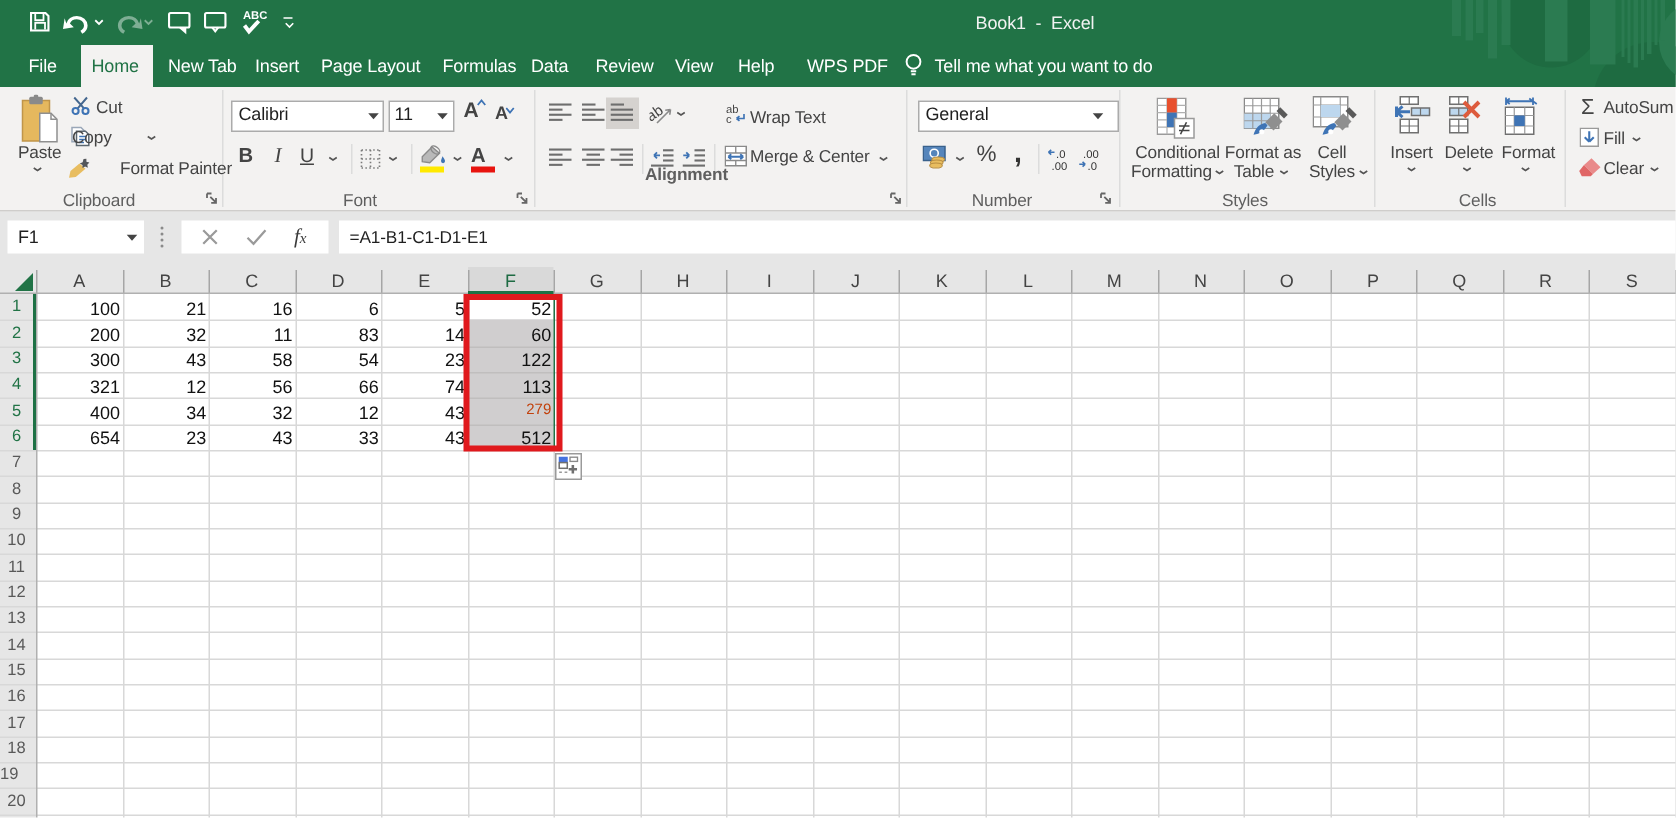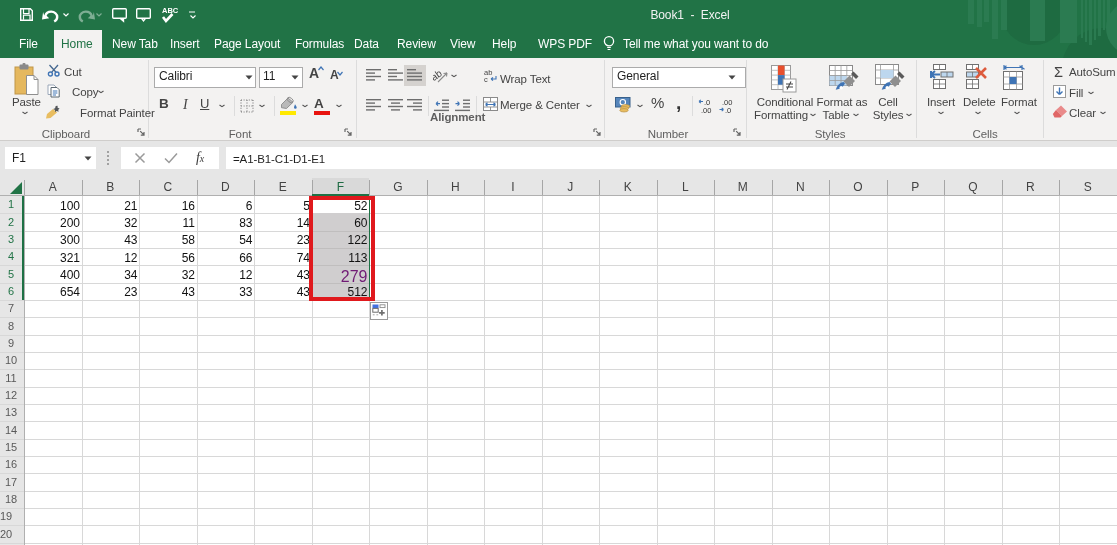--- a/index.html
+++ b/index.html
@@ -87,21 +87,21 @@
 <path d="M2.5 1 L9 8.2 M11 1 L4.8 8.2" stroke="#44678f" stroke-width="1.3"></path>
 <circle cx="3.4" cy="10" r="2" fill="none" stroke="#3f74b5" stroke-width="1.4"></circle>
 <circle cx="10" cy="10" r="2" fill="none" stroke="#3f74b5" stroke-width="1.4"></circle>
 </svg>
 <div style="position:absolute;left:64px;top:66px;font-size:11.5px;color:#444444;font-weight:normal;line-height:1.1;white-space:nowrap;letter-spacing:-0.1px;">Cut</div>
 <svg class="abs" style="left:47px;top:84px" width="14" height="14" viewBox="0 0 14 14">
 <path d="M1 1 h6 l2.2 2.2 v7.3 h-8.2 z" fill="#ffffff" stroke="#9aa7b8" stroke-width="1"></path>
 <path d="M4 3.5 h6 l2.2 2.2 v7.3 h-8.2 z" fill="#ffffff" stroke="#5b6770" stroke-width="1"></path>
 <path d="M5.8 7 h4.6 M5.8 9 h4.6 M5.8 11 h3.2" stroke="#3f74b5" stroke-width="1"></path>
 </svg>
-<div style="position:absolute;left:72px;top:86px;font-size:11.5px;color:#444444;font-weight:normal;line-height:1.1;white-space:nowrap;letter-spacing:-0.1px;">Copy</div>
+<div style="position:absolute;left:48px;top:86px;font-size:11.5px;color:#444444;font-weight:normal;line-height:1.1;white-space:nowrap;letter-spacing:-0.1px;">Copy</div>
 <svg style="position:absolute;left:98px;top:89.5px" width="6" height="4.7">
       <path d="M0.5 1 L3.0 2.7 L5.5 1" fill="none" stroke="#555" stroke-width="1.1"></path>
     </svg>
 <svg class="abs" style="left:46px;top:105px" width="16" height="14" viewBox="0 0 16 14">
 <path d="M1 9 l6 -5 l4 3.5 l-6.5 5.5 l-4.5 0.5 z" fill="#e8bd60"></path>
 <path d="M10.5 2.5 l2.2 2.2 M11.6 0.8 l0 2 l2 0.6 l-1.4 1.4 l0.4 2 l-1.9 -0.8 l-1.7 1 l0 -2 l-1.8 -1 l1.9 -0.8 l0.6 -2.2 z" fill="#54575a"></path>
 </svg>
 <div style="position:absolute;left:64px;top:107px;font-size:11.5px;color:#444444;font-weight:normal;line-height:1.1;white-space:nowrap;letter-spacing:-0.1px;margin-left:16px;">Format Painter</div>
 <div style="position:absolute;left:24px;top:127.5px;font-size:11.5px;color:#5f5f5f;font-weight:normal;line-height:1.1;white-space:nowrap;letter-spacing:-0.1px;width:84px;text-align:center;">Clipboard</div>
 <svg style="position:absolute;left:137px;top:128px" width="9" height="9">
@@ -494,21 +494,21 @@
 <div class="abs" style="left:0;top:354.4px;width:22px;text-align:center;font-size:11px;color:#595959">10</div>
 <div class="abs" style="left:0;top:371.7px;width:22px;text-align:center;font-size:11px;color:#595959">11</div>
 <div class="abs" style="left:0;top:389.0px;width:22px;text-align:center;font-size:11px;color:#595959">12</div>
 <div class="abs" style="left:0;top:406.4px;width:22px;text-align:center;font-size:11px;color:#595959">13</div>
 <div class="abs" style="left:0;top:423.7px;width:22px;text-align:center;font-size:11px;color:#595959">14</div>
 <div class="abs" style="left:0;top:441.0px;width:22px;text-align:center;font-size:11px;color:#595959">15</div>
 <div class="abs" style="left:0;top:458.3px;width:22px;text-align:center;font-size:11px;color:#595959">16</div>
 <div class="abs" style="left:0;top:475.7px;width:22px;text-align:center;font-size:11px;color:#595959">17</div>
 <div class="abs" style="left:0;top:493.0px;width:22px;text-align:center;font-size:11px;color:#595959">18</div>
 <div class="abs" style="left:0;top:510.3px;width:22px;text-align:left;font-size:11px;color:#595959">19</div>
-<div class="abs" style="left:0;top:527.7px;width:22px;font-size:11px;color:#595959">20</div>
+<div class="abs" style="left:0;top:527.7px;width:22px;text-align:center;font-size:11px;color:#595959">20</div>
 <div class="abs" style="left:24px;top:196px;width:1px;height:349px;background:#b0b0b0"></div>
 <div class="abs" style="left:311.5px;top:213.3px;width:57.5px;height:86.6px;background:#d0cecf"></div>
 <div class="abs" style="left:311.5px;top:230.7px;width:57.5px;height:1px;background:#c0bebe"></div>
 <div class="abs" style="left:311.5px;top:248.0px;width:57.5px;height:1px;background:#c0bebe"></div>
 <div class="abs" style="left:311.5px;top:265.3px;width:57.5px;height:1px;background:#c0bebe"></div>
 <div class="abs" style="left:311.5px;top:282.6px;width:57.5px;height:1px;background:#c0bebe"></div>
 <div class="abs" style="left:24.0px;top:198.6px;width:56.0px;text-align:right;font-size:12px;color:#111">100</div>
 <div class="abs" style="left:24.0px;top:215.9px;width:56.0px;text-align:right;font-size:12px;color:#111">200</div>
 <div class="abs" style="left:24.0px;top:233.3px;width:56.0px;text-align:right;font-size:12px;color:#111">300</div>
 <div class="abs" style="left:24.0px;top:250.6px;width:56.0px;text-align:right;font-size:12px;color:#111">321</div>
@@ -535,21 +535,21 @@
 <div class="abs" style="left:254.0px;top:198.6px;width:56.0px;text-align:right;font-size:12px;color:#111">5</div>
 <div class="abs" style="left:254.0px;top:215.9px;width:56.0px;text-align:right;font-size:12px;color:#111">14</div>
 <div class="abs" style="left:254.0px;top:233.3px;width:56.0px;text-align:right;font-size:12px;color:#111">23</div>
 <div class="abs" style="left:254.0px;top:250.6px;width:56.0px;text-align:right;font-size:12px;color:#111">74</div>
 <div class="abs" style="left:254.0px;top:267.9px;width:56.0px;text-align:right;font-size:12px;color:#111">43</div>
 <div class="abs" style="left:254.0px;top:285.2px;width:56.0px;text-align:right;font-size:12px;color:#111">43</div>
 <div class="abs" style="left:311.5px;top:198.6px;width:56.0px;text-align:right;font-size:12px;color:#111">52</div>
 <div class="abs" style="left:311.5px;top:215.9px;width:56.0px;text-align:right;font-size:12px;color:#111">60</div>
 <div class="abs" style="left:311.5px;top:233.3px;width:56.0px;text-align:right;font-size:12px;color:#111">122</div>
 <div class="abs" style="left:311.5px;top:250.6px;width:56.0px;text-align:right;font-size:12px;color:#111">113</div>
-<div class="abs" style="left:311.5px;top:267.9px;width:56.0px;text-align:right;font-size:16px;color:#701a75">279</div>
+<div class="abs" style="left:311.5px;top:267.9px;width:56.0px;text-align:right;font-size:10px;color:#c2410c">279</div>
 <div class="abs" style="left:311.5px;top:285.2px;width:56.0px;text-align:right;font-size:12px;color:#111">512</div>
 <div class="abs" style="left:311.5px;top:193.5px;width:57.5px;height:2.5px;background:#1e7145"></div>
 <div class="abs" style="left:368.7px;top:196px;width:1.6px;height:104.0px;background:#1e7145"></div>
 <div class="abs" style="left:21.5px;top:196px;width:2.5px;height:104.0px;background:#1e7145"></div>
 <div class="abs" style="left:309px;top:196.3px;width:65.5px;height:105.2px;border:4px solid #e0191d"></div>
 <div class="abs" style="left:370px;top:301.5px;width:18px;height:18px;background:#fff;border:1px solid #9a9a9a"></div>
 <svg class="abs" style="left:372px;top:304px" width="14" height="13" viewBox="0 0 14 13">
 <rect x="0.5" y="0.5" width="6" height="3.6" fill="#4472e0"></rect>
 <rect x="0.8" y="4.4" width="5.4" height="3.8" fill="#fff" stroke="#6e6e6e" stroke-width="1"></rect>
 <rect x="8" y="0.8" width="5" height="2.8" fill="#fff" stroke="#8a8a8a" stroke-width="0.9"></rect>

